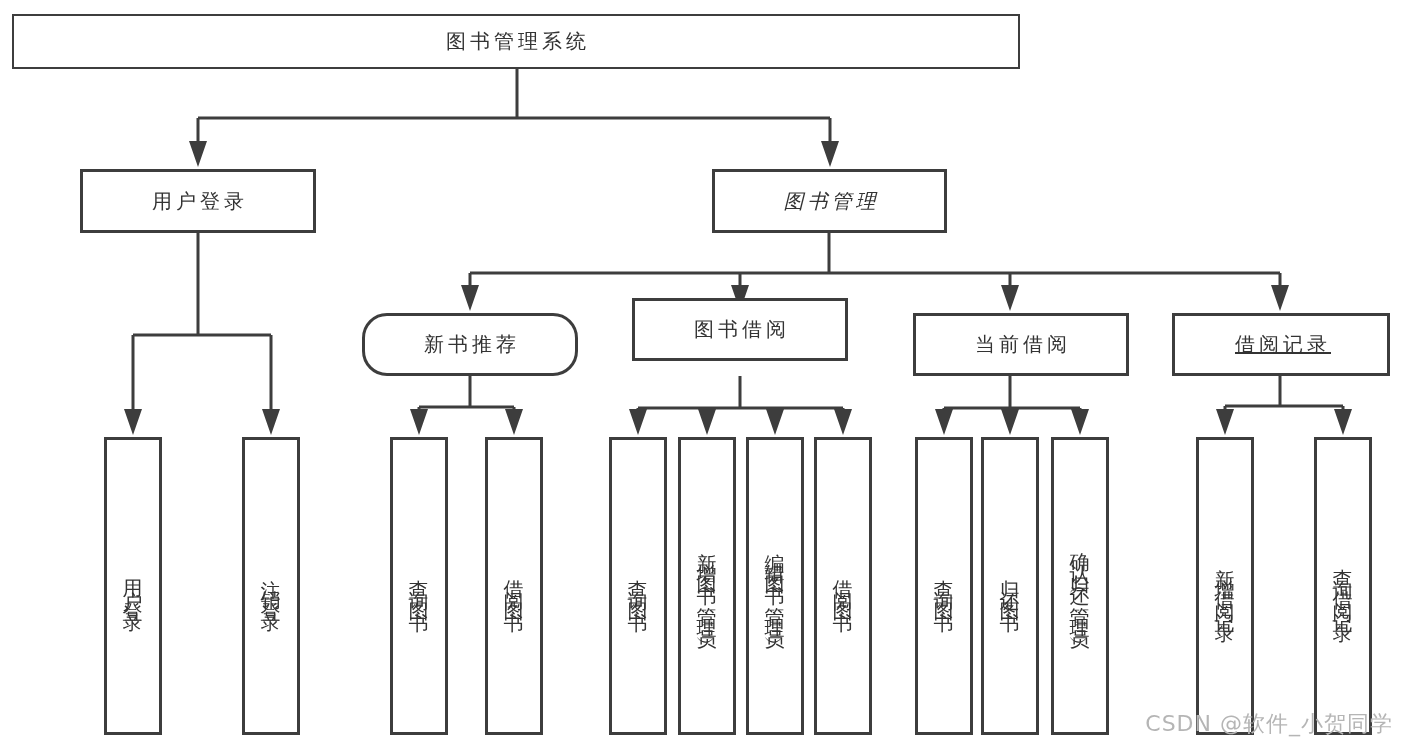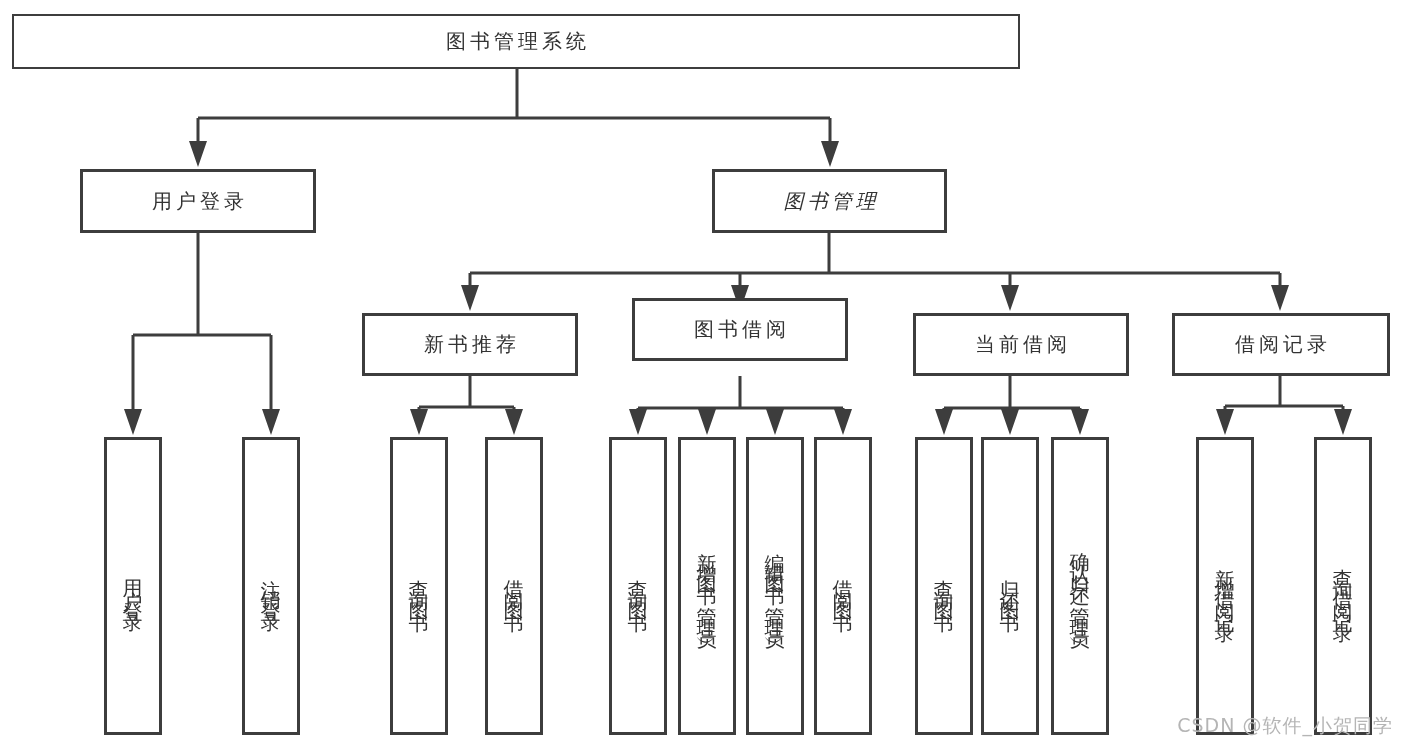--- a/index.html
+++ b/index.html
@@ -43,21 +43,21 @@
   .v-box {
     writing-mode: vertical-rl;
     letter-spacing: 11px;
     line-height: 1;
   }
   .watermark {
     position: absolute;
     right: 12px;
     bottom: 8px;
     z-index: 3;
-    font-size: 19px;
+    font-size: 22px;
     letter-spacing: 1px;
     color: #b5b5b5;
   }
 </style>
 </head>
 <body>
 
 <div class="stage">
 
   <svg class="connectors" width="1405" height="747" viewBox="0 0 1405 747">
@@ -78,24 +78,24 @@
              M944 435 L935 409 L953 409 Z  M1010 435 L1001 409 L1019 409 Z
              M1080 435 L1071 409 L1089 409 Z  M1225 435 L1216 409 L1234 409 Z
              M1343 435 L1334 409 L1352 409 Z" fill="#3d3d3d" stroke="none"></path>
   </svg>
 
   <div class="box h-box root-box" style="left:12px; top:14px; width:1008px; height:55px;">图书管理系统</div>
 
   <div class="box h-box" style="left:80px; top:169px; width:236px; height:64px;">用户登录</div>
   <div class="box h-box" style="left:712px; top:169px; width:235px; height:64px;font-style:italic;">图书管理</div>
 
-  <div class="box h-box" style="left:362px; top:313px; width:216px; height:63px;">新书推荐</div>
+  <div class="box h-box" style="left:362px; top:313px; width:216px; height:63px;border-radius:25px;">新书推荐</div>
   <div class="box h-box" style="left:632px; top:298px; width:216px; height:63px;">图书借阅</div>
   <div class="box h-box" style="left:902px; top:313px; width:216px; height:63px;margin-left:11px;">当前借阅</div>
-  <div class="box h-box" style="left:1172px; top:313px; width:218px; height:63px;">借阅记录</div>
+  <div class="box h-box" style="left:1172px; top:313px; width:218px; height:63px;text-decoration:underline;">借阅记录</div>
 
   <div class="box v-box" style="left:104px; top:437px; width:58px; height:298px;">用户登录</div>
   <div class="box v-box" style="left:242px; top:437px; width:58px; height:298px;">注销登录</div>
 
   <div class="box v-box" style="left:390px; top:437px; width:58px; height:298px;">查询图书</div>
   <div class="box v-box" style="left:485px; top:437px; width:58px; height:298px;">借阅图书</div>
 
   <div class="box v-box" style="left:609px; top:437px; width:58px; height:298px;">查询图书</div>
   <div class="box v-box" style="left:678px; top:437px; width:58px; height:298px;">新增图书（管理员）</div>
   <div class="box v-box" style="left:746px; top:437px; width:58px; height:298px;">编辑图书（管理员）</div>

